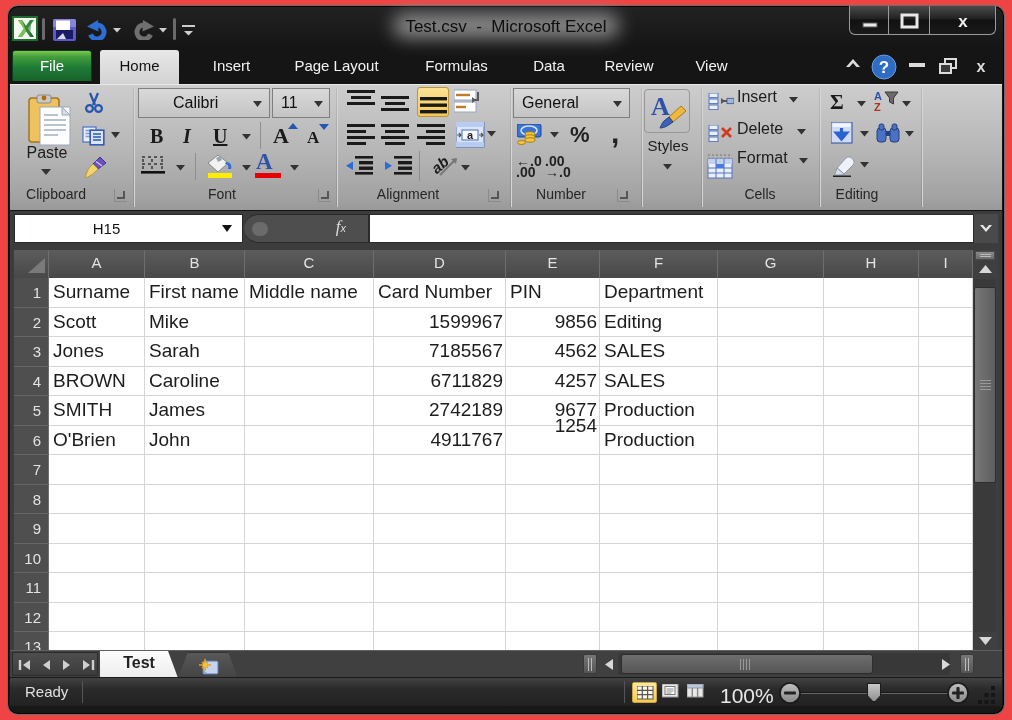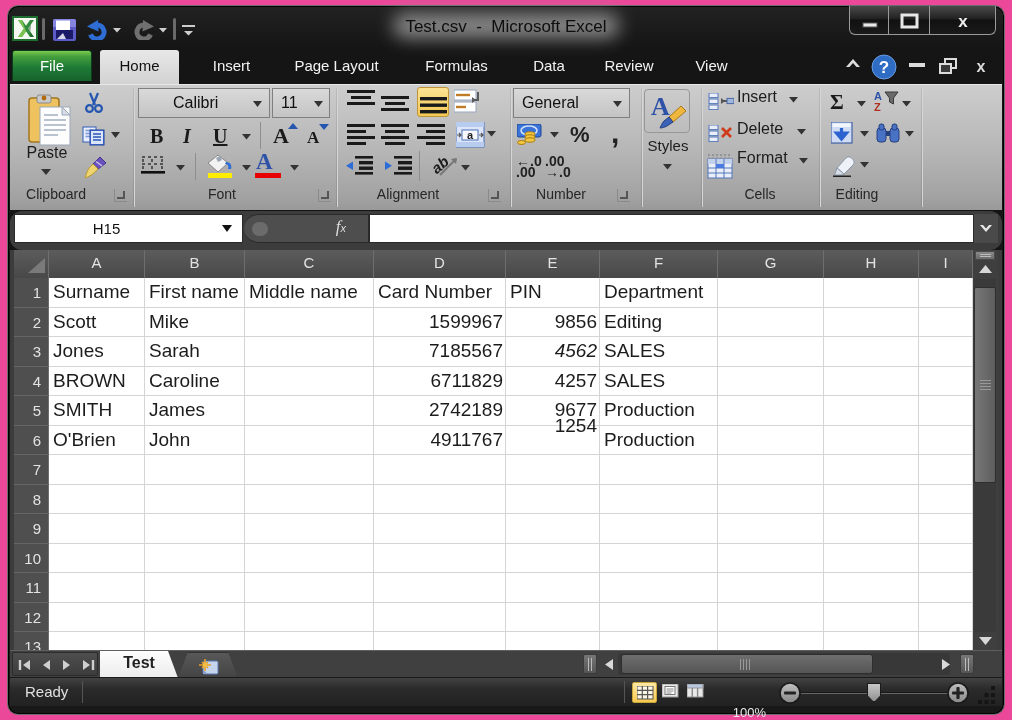--- a/index.html
+++ b/index.html
@@ -1,17 +1,17 @@
 <!DOCTYPE html>
 <html><head><meta charset="utf-8">
 <style>
 html,body{margin:0;padding:0;background:#000;width:1012px;height:720px;overflow:hidden;}
 *{box-sizing:border-box;font-family:"Liberation Sans",sans-serif;}
 .abs{position:absolute;}
-#stage{position:relative;width:1012px;height:720px;background:#ec4899;}
+#stage{position:relative;width:1012px;height:720px;background:#ef4444;}
 
 #win{position:absolute;left:7px;top:5px;width:998px;height:710px;border-radius:11px;
  background:linear-gradient(#222 0%,#151515 6%,#131313 60%,#181818);border:1px solid #6d6d6d;box-shadow:inset 0 0 0 1px #000;}
 
 #titleglow{position:absolute;left:393px;top:13px;width:226px;height:25px;background:#909090;border-radius:12px;filter:blur(9px);opacity:.95;}
 #titletext{position:absolute;left:0;top:17px;width:1012px;text-align:center;color:#0e0e0e;font-size:17px;}
 
 .wbtn{position:absolute;top:6px;height:29px;background:linear-gradient(#4a4a4a,#222 45%,#111 50%,#1a1a1a);
  border:1px solid #9a9a9a;border-top:none;}
 #wb-min{left:849px;width:40px;border-radius:0 0 0 6px;}
@@ -28,21 +28,21 @@
 .rtab{position:absolute;top:2px;height:31px;color:#f2f2f2;font-size:15px;text-align:center;line-height:31px;}
 
 #ribbon{position:absolute;left:10px;top:84px;width:992px;height:126px;
  background:linear-gradient(#cdcdcd,#b5b5b5 55%,#a2a2a2 90%,#999);border-top:1px solid #e8e8e8;}
 .gsep{position:absolute;top:3px;height:119px;width:2px;background:linear-gradient(#bbb,#8f8f8f);border-right:1px solid #d6d6d6;}
 .glabel{position:absolute;top:101px;height:20px;font-size:14px;color:#262626;text-align:center;}
 .dlaunch{position:absolute;top:104px;width:13px;height:13px;border:1px solid #8a8a8a;border-top:none;border-right:none;}
 .dlaunch:after{content:"";position:absolute;left:2px;top:2px;width:6px;height:6px;border-right:2px solid #555;border-bottom:2px solid #555;}
 .combo{position:absolute;height:30px;background:linear-gradient(#d9d9d9,#c4c4c4);border:1px solid #7f7f7f;font-size:16px;color:#111;line-height:28px;}
 
-#fbar{position:absolute;left:10px;top:211px;width:992px;height:39px;background:#3c3c3c;border-radius:12px;}
+#fbar{position:absolute;left:10px;top:211px;width:992px;height:39px;background:#3c3c3c;}
 #namebox{position:absolute;left:4px;top:3px;width:229px;height:29px;background:#fff;border:1px solid #2a2a2a;
  font-size:15px;color:#111;text-align:center;line-height:28px;padding-right:44px;}
 #fxpill{position:absolute;left:234px;top:3px;width:125px;height:29px;background:#4e4e4e;border-radius:15px 0 0 15px;border:1px solid #2a2a2a;border-left:none;}
 #finput{position:absolute;left:359px;top:3px;width:605px;height:29px;background:#fff;border:1px solid #2a2a2a;}
 #fchev{position:absolute;left:964px;top:3px;width:24px;height:29px;background:#4a4a4a;color:#eee;text-align:center;line-height:28px;font-size:13px;}
 
 #sheet{position:absolute;left:10px;top:250px;width:992px;height:400px;background:#3c3c3c;}
 
 #colhead{position:absolute;left:4px;top:0px;width:959px;height:28px;background:linear-gradient(#5c5c5c,#484848);}
 .ch{position:absolute;top:0;height:28px;line-height:27px;color:#e3e3e3;font-size:15px;text-align:center;line-height:26px;border-right:1px solid #6e6e6e;}
@@ -569,21 +569,21 @@
         <div class="cell" style="top: 0px; height: 29.54px; line-height: 27.54px; left: 461px;">PIN</div>
         <div class="cell" style="top: 0px; height: 29.54px; line-height: 27.54px; left: 555px;">Department</div>
         <div class="cell" style="top: 29.54px; height: 29.54px; line-height: 27.54px; left: 4px;">Scott</div>
         <div class="cell" style="top: 29.54px; height: 29.54px; line-height: 27.54px; left: 100px;">Mike</div>
         <div class="cell" style="top: 29.54px; height: 29.54px; line-height: 27.54px; left: 325px; width: 129px; text-align: right;">1599967</div>
         <div class="cell" style="top: 29.54px; height: 29.54px; line-height: 27.54px; left: 457px; width: 91px; text-align: right;">9856</div>
         <div class="cell" style="top: 29.54px; height: 29.54px; line-height: 27.54px; left: 555px;">Editing</div>
         <div class="cell" style="top: 59.08px; height: 29.54px; line-height: 27.54px; left: 4px;">Jones</div>
         <div class="cell" style="top: 59.08px; height: 29.54px; line-height: 27.54px; left: 100px;">Sarah</div>
         <div class="cell" style="top: 59.08px; height: 29.54px; line-height: 27.54px; left: 325px; width: 129px; text-align: right;">7185567</div>
-        <div class="cell" style="top: 59.08px; height: 29.54px; line-height: 27.54px; left: 457px; width: 91px; text-align: right; font-style: italic;">4562</div>
+        <div class="cell" style="top: 59.08px; height: 29.54px; line-height: 27.54px; left: 457px; width: 91px; text-align: right;">4562</div>
         <div class="cell" style="top: 59.08px; height: 29.54px; line-height: 27.54px; left: 555px;">SALES</div>
         <div class="cell" style="top: 88.62px; height: 29.54px; line-height: 27.54px; left: 4px;">BROWN</div>
         <div class="cell" style="top: 88.62px; height: 29.54px; line-height: 27.54px; left: 100px;">Caroline</div>
         <div class="cell" style="top: 88.62px; height: 29.54px; line-height: 27.54px; left: 325px; width: 129px; text-align: right;">6711829</div>
         <div class="cell" style="top: 88.62px; height: 29.54px; line-height: 27.54px; left: 457px; width: 91px; text-align: right;">4257</div>
         <div class="cell" style="top: 88.62px; height: 29.54px; line-height: 27.54px; left: 555px;">SALES</div>
         <div class="cell" style="top: 118.16px; height: 29.54px; line-height: 27.54px; left: 4px;">SMITH</div>
         <div class="cell" style="top: 118.16px; height: 29.54px; line-height: 27.54px; left: 100px;">James</div>
         <div class="cell" style="top: 118.16px; height: 29.54px; line-height: 27.54px; left: 325px; width: 129px; text-align: right;">2742189</div>
         <div class="cell" style="top: 118.16px; height: 29.54px; line-height: 27.54px; left: 457px; width: 91px; text-align: right;">9677</div>
@@ -679,21 +679,21 @@
         <path d="M4.5 5 h7 M4.5 7 h7 M4.5 9 h5" stroke="#888" stroke-width="1"></path>
       </svg>
     </div>
     <div class="abs" style="left:674px;top:3px;width:24px;height:21px;">
       <svg class="abs" style="left:3px;top:3px;" width="17" height="15">
         <rect x="0" y="0" width="16" height="13" fill="#e8e8e8" stroke="#999"></rect>
         <rect x="0" y="0" width="16" height="4" fill="#b8c6e0" stroke="#999"></rect>
         <path d="M5.3 4 v9 M10.6 4 v9" stroke="#888" stroke-width="1.4"></path>
       </svg>
     </div>
-    <div class="abs" style="left:710px;top:6px;width:46px;font-size:13px;color:#e8e8e8;text-align:right;margin-top:21px;">100%</div>
+    <div class="abs" style="left:710px;top:6px;width:46px;font-size:21px;color:#e8e8e8;text-align:center;">100%</div>
     <svg class="abs" style="left:769px;top:4px;" width="22" height="22">
       <defs>
           <linearGradient id="zg" x1="0" y1="0" x2="0" y2="1">
             <stop offset="0" stop-color="#c0c0c0"></stop>
             <stop offset="1" stop-color="#888"></stop>
           </linearGradient>
         </defs>
       <circle cx="11" cy="11" r="10" fill="url(#zg)" stroke="#1a1a1a" stroke-width="1.6"></circle>
       <rect x="5" y="9.4" width="12" height="3.2" rx="1" fill="#222"></rect>
     </svg>

